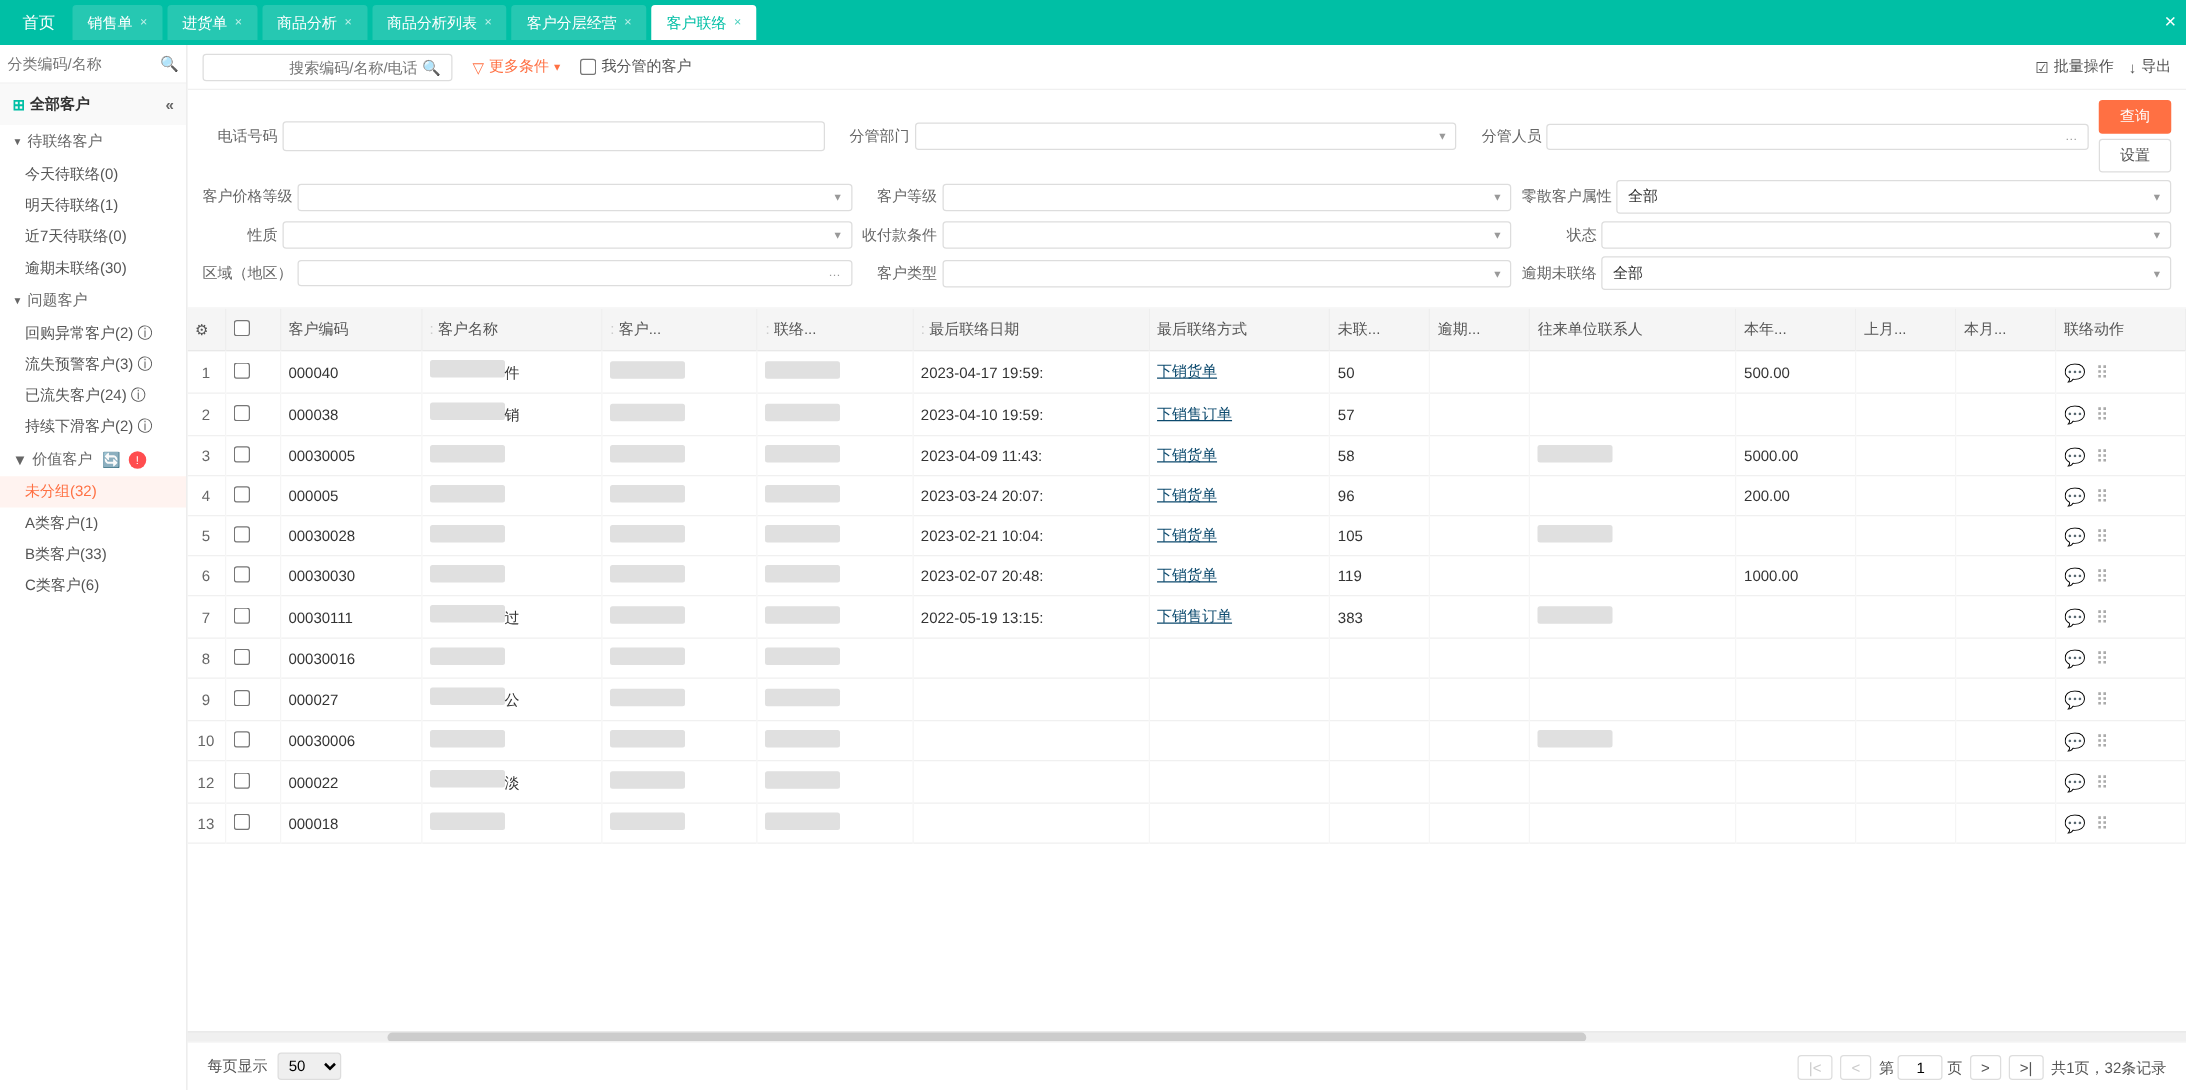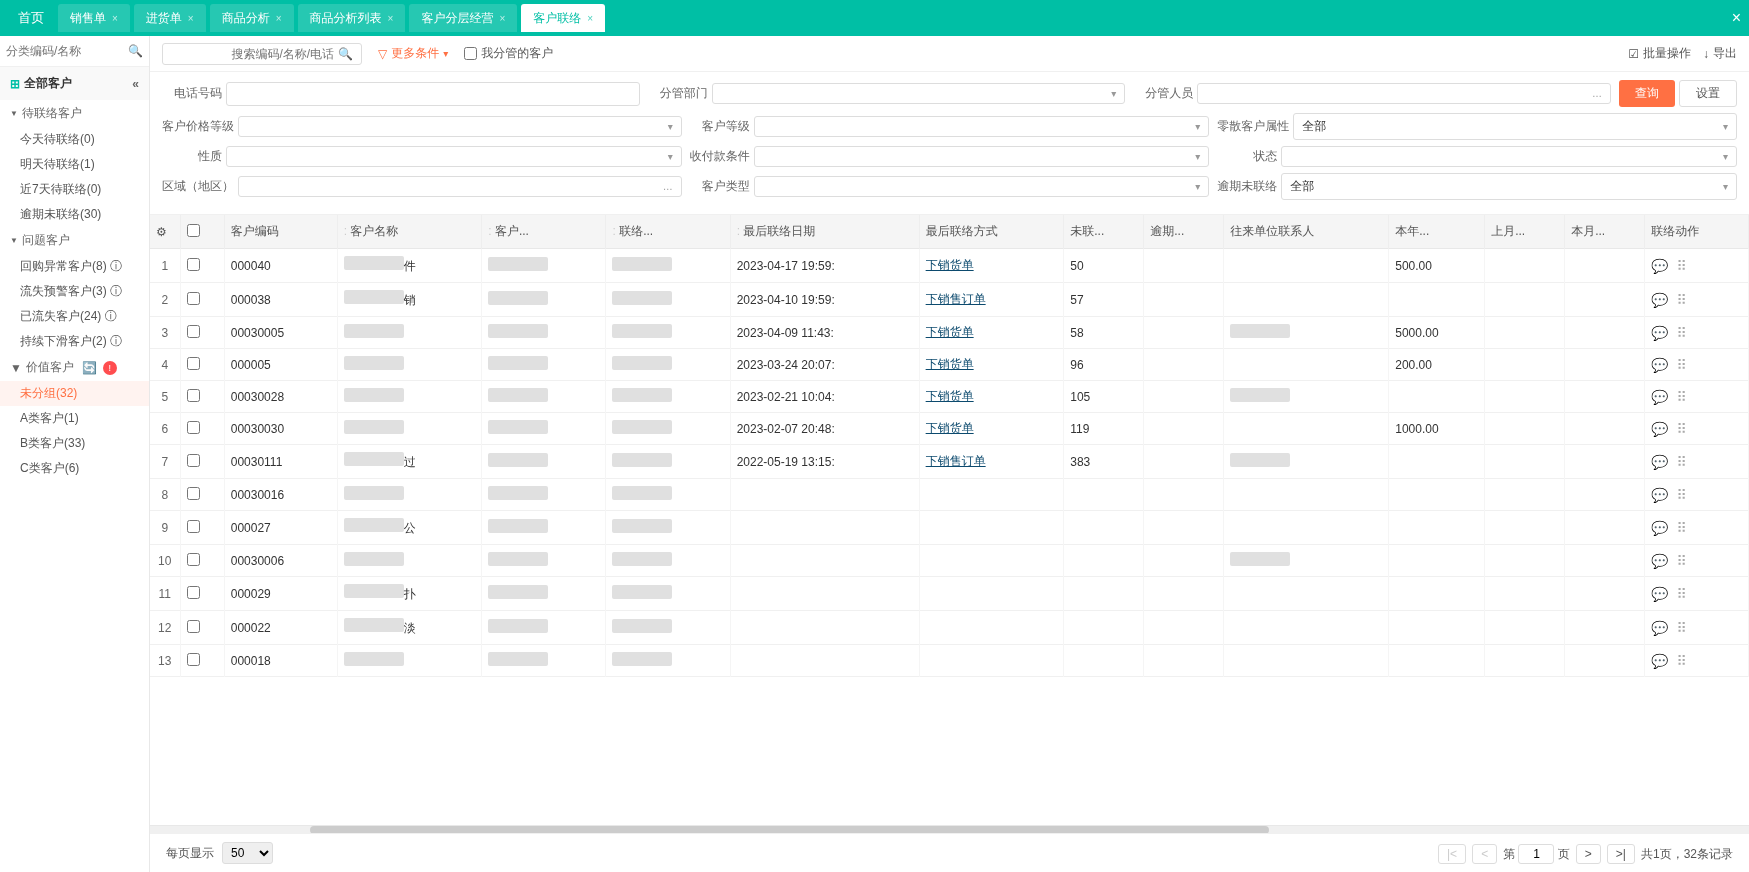--- a/index.html
+++ b/index.html
@@ -204,21 +204,21 @@
       border-radius: 3px;
       padding: 4px 8px;
       flex: 1;
       cursor: pointer;
       justify-content: space-between;
       color: #333;
     }
     .filter-select .down-arrow { color: #999; font-size: 10px; }
     .filter-actions {
       display: flex;
-      flex-direction: row;
+      flex-direction: column;
       gap: 4px;
       margin-left: auto;
     }
     .btn-query {
       background: #ff7043;
       color: #fff;
       border: none;
       border-radius: 3px;
       padding: 5px 16px;
       cursor: pointer;
@@ -379,21 +379,21 @@
     </div>
     <div class="sidebar-item">
       <span>逾期未联络(30)</span>
     </div>
 
     <div class="sidebar-section-title">
       <span class="triangle">▼</span>
       <span>问题客户</span>
     </div>
     <div class="sidebar-item">
-      <span>回购异常客户(8) ⓘ</span>
+      <span>回购异常客户(2) ⓘ</span>
     </div>
     <div class="sidebar-item">
       <span>流失预警客户(3) ⓘ</span>
     </div>
     <div class="sidebar-item">
       <span>已流失客户(24) ⓘ</span>
     </div>
     <div class="sidebar-item">
       <span>持续下滑客户(2) ⓘ</span>
     </div>
@@ -782,42 +782,20 @@
     <td></td>
     <td></td>
     <td>
       <div class="action-icons">
         <span>💬</span>
         <span>⠿</span>
       </div>
     </td>
   </tr>
             <tr>
-    <td class="row-num">11</td>
-    <td><input type="checkbox" style=""></td>
-    <td>000029</td>
-    <td><span class="blurred"></span>扑</td>
-    <td><span class="blurred" style="width:40px;"></span></td>
-    <td><span class="blurred" style="width:40px;"></span></td>
-    <td></td>
-    <td></td>
-    <td></td>
-    <td></td>
-    <td></td>
-    <td></td>
-    <td></td>
-    <td></td>
-    <td>
-      <div class="action-icons">
-        <span>💬</span>
-        <span>⠿</span>
-      </div>
-    </td>
-  </tr>
-            <tr>
     <td class="row-num">12</td>
     <td><input type="checkbox" style=""></td>
     <td>000022</td>
     <td><span class="blurred"></span>淡</td>
     <td><span class="blurred" style="width:40px;"></span></td>
     <td><span class="blurred" style="width:40px;"></span></td>
     <td></td>
     <td></td>
     <td></td>
     <td></td>

